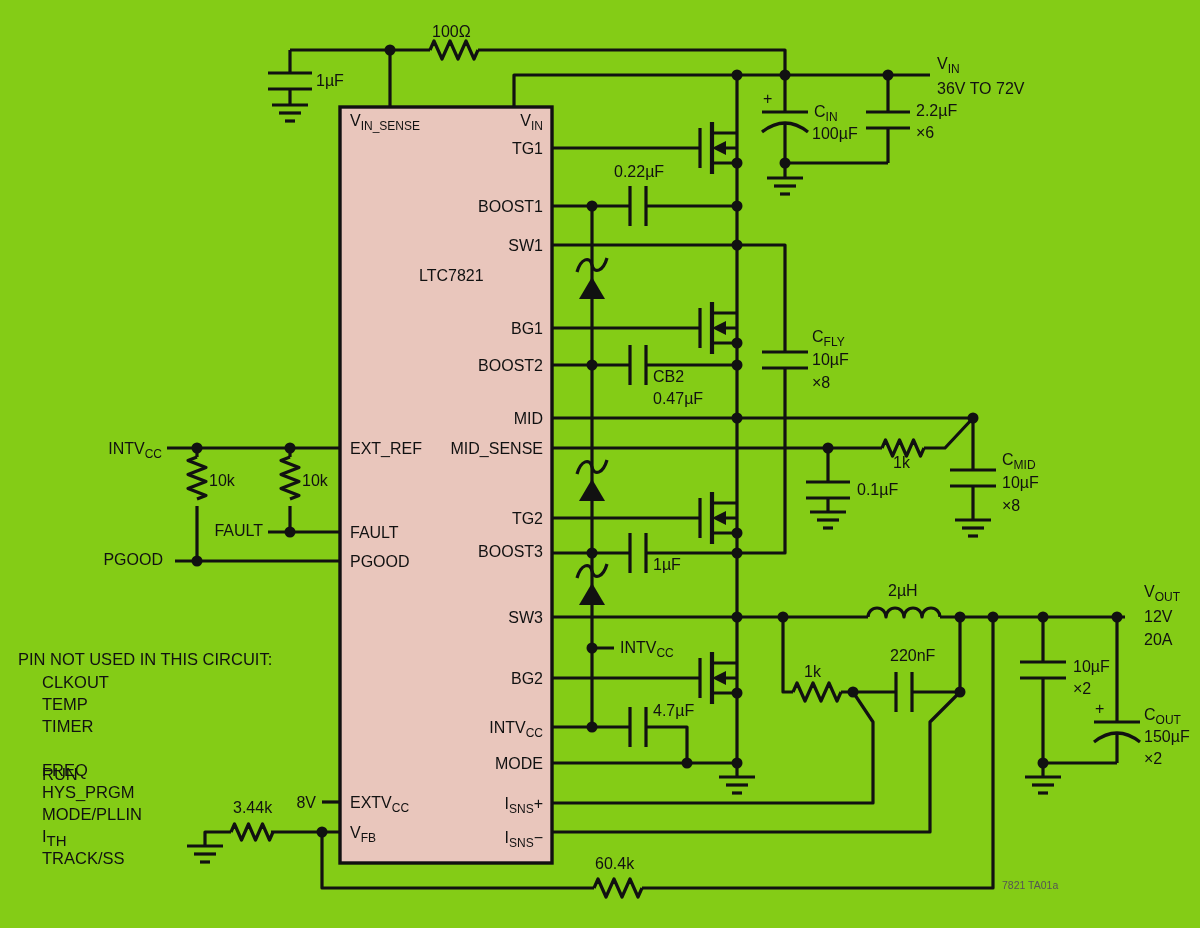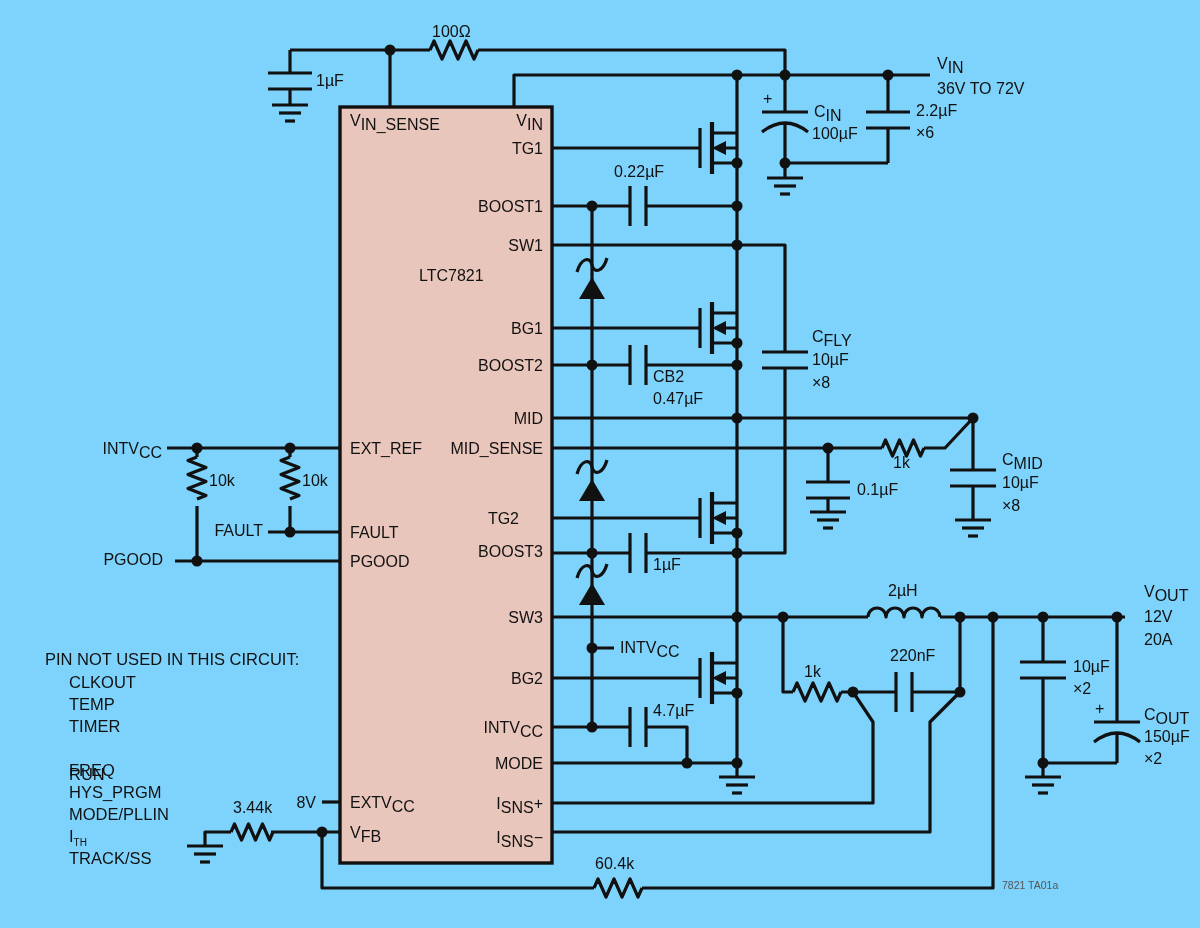--- a/index.html
+++ b/index.html
@@ -1,27 +1,27 @@
 <!DOCTYPE html>
 <html><head>
 <meta charset="utf-8">
 <style>
   html,body{margin:0;padding:0;background:#ffffff;}
-  #stage{position:relative;width:1200px;height:928px;background:#7dd3fc;
+  #stage{position:relative;width:1200px;height:928px;background:#84cc16;
          font-family:"Liberation Sans", sans-serif;overflow:hidden;}
   svg{position:absolute;left:0;top:0;}
   .wire{fill:none;stroke:#111111;stroke-width:3.2;stroke-linejoin:round;}
   .thin{fill:none;stroke:#111111;stroke-width:3.2;}
   .chan{fill:none;stroke:#111111;stroke-width:4.2;}
   .lbl{position:absolute;font-size:16px;line-height:17px;color:#111111;white-space:nowrap;}
   .ra{transform:translateX(-100%);}
   .sm{font-size:10.5px;color:#555555;}
-  .lbl sub{font-size:16px;line-height:10px;}
+  .lbl sub{font-size:12px;line-height:10px;}
   .note-title{font-size:16.5px;}
-  .note-item{position:absolute;font-size:16.5px;color:#111111;white-space:nowrap;margin-left:27px;}
+  .note-item{position:absolute;font-size:16.5px;color:#111111;white-space:nowrap;}
 </style>
 </head>
 <body>
 
 <div id="stage">
 
 <svg width="1200" height="928" viewBox="0 0 1200 928">
 
   <rect x="340" y="107" width="212" height="756" stroke="#111111" stroke-width="3.4" fill="#e9c6bc"></rect>
 
@@ -228,21 +228,21 @@
 <span class="lbl" style="left:350px;top:824px"><span>V</span><sub>FB</sub></span>
 
 <span class="lbl ra" style="left:543px;top:112px"><span>V</span><sub>IN</sub></span>
 <span class="lbl ra" style="left:543px;top:140px"><span>TG1</span></span>
 <span class="lbl ra" style="left:543px;top:198px"><span>BOOST1</span></span>
 <span class="lbl ra" style="left:543px;top:237px"><span>SW1</span></span>
 <span class="lbl ra" style="left:543px;top:320px"><span>BG1</span></span>
 <span class="lbl ra" style="left:543px;top:357px"><span>BOOST2</span></span>
 <span class="lbl ra" style="left:543px;top:410px"><span>MID</span></span>
 <span class="lbl ra" style="left:543px;top:440px"><span>MID_SENSE</span></span>
-<span class="lbl ra" style="left:519px;top:510px"><span>TG2</span></span>
+<span class="lbl ra" style="left:543px;top:510px"><span>TG2</span></span>
 <span class="lbl ra" style="left:543px;top:543px"><span>BOOST3</span></span>
 <span class="lbl ra" style="left:543px;top:609px"><span>SW3</span></span>
 <span class="lbl ra" style="left:543px;top:670px"><span>BG2</span></span>
 <span class="lbl ra" style="left:543px;top:719px"><span>INTV</span><sub>CC</sub></span>
 <span class="lbl ra" style="left:543px;top:755px"><span>MODE</span></span>
 <span class="lbl ra" style="left:543px;top:795px"><span>I</span><sub>SNS</sub><span>+</span></span>
 <span class="lbl ra" style="left:543px;top:829px"><span>I</span><sub>SNS</sub><span>−</span></span>
 
 <span class="lbl ra" style="left:162px;top:440px"><span>INTV</span><sub>CC</sub></span>
 <span class="lbl" style="left:209px;top:472px">10k</span>
@@ -296,16 +296,16 @@
 <span class="lbl sm" style="left:1002px;top:877px">7821 TA01a</span>
 
 <span class="note-item note-title" style="left:18px;top:650px">PIN NOT USED IN THIS CIRCUIT:</span>
 <span class="note-item" style="left:42px;top:673px"><span>CLKOUT</span></span>
 <span class="note-item" style="left:42px;top:695px"><span>TEMP</span></span>
 <span class="note-item" style="left:42px;top:717px"><span>TIMER</span></span>
 <span class="note-item" style="left:42px;top:765px"><span>RUN</span></span>
 <span class="note-item" style="left:42px;top:761px"><span>FREQ</span></span>
 <span class="note-item" style="left:42px;top:783px"><span>HYS_PRGM</span></span>
 <span class="note-item" style="left:42px;top:805px"><span>MODE/PLLIN</span></span>
-<span class="note-item" style="left:42px;top:827px"><span>I</span><sub style="font-size:10px">TH</sub></span>
+<span class="note-item" style="left:42px;top:827px"><span>I</span><sub style="font-size:15px">TH</sub></span>
 <span class="note-item" style="left:42px;top:849px"><span>TRACK/SS</span></span>
 
 </div>
 
 </body></html>

